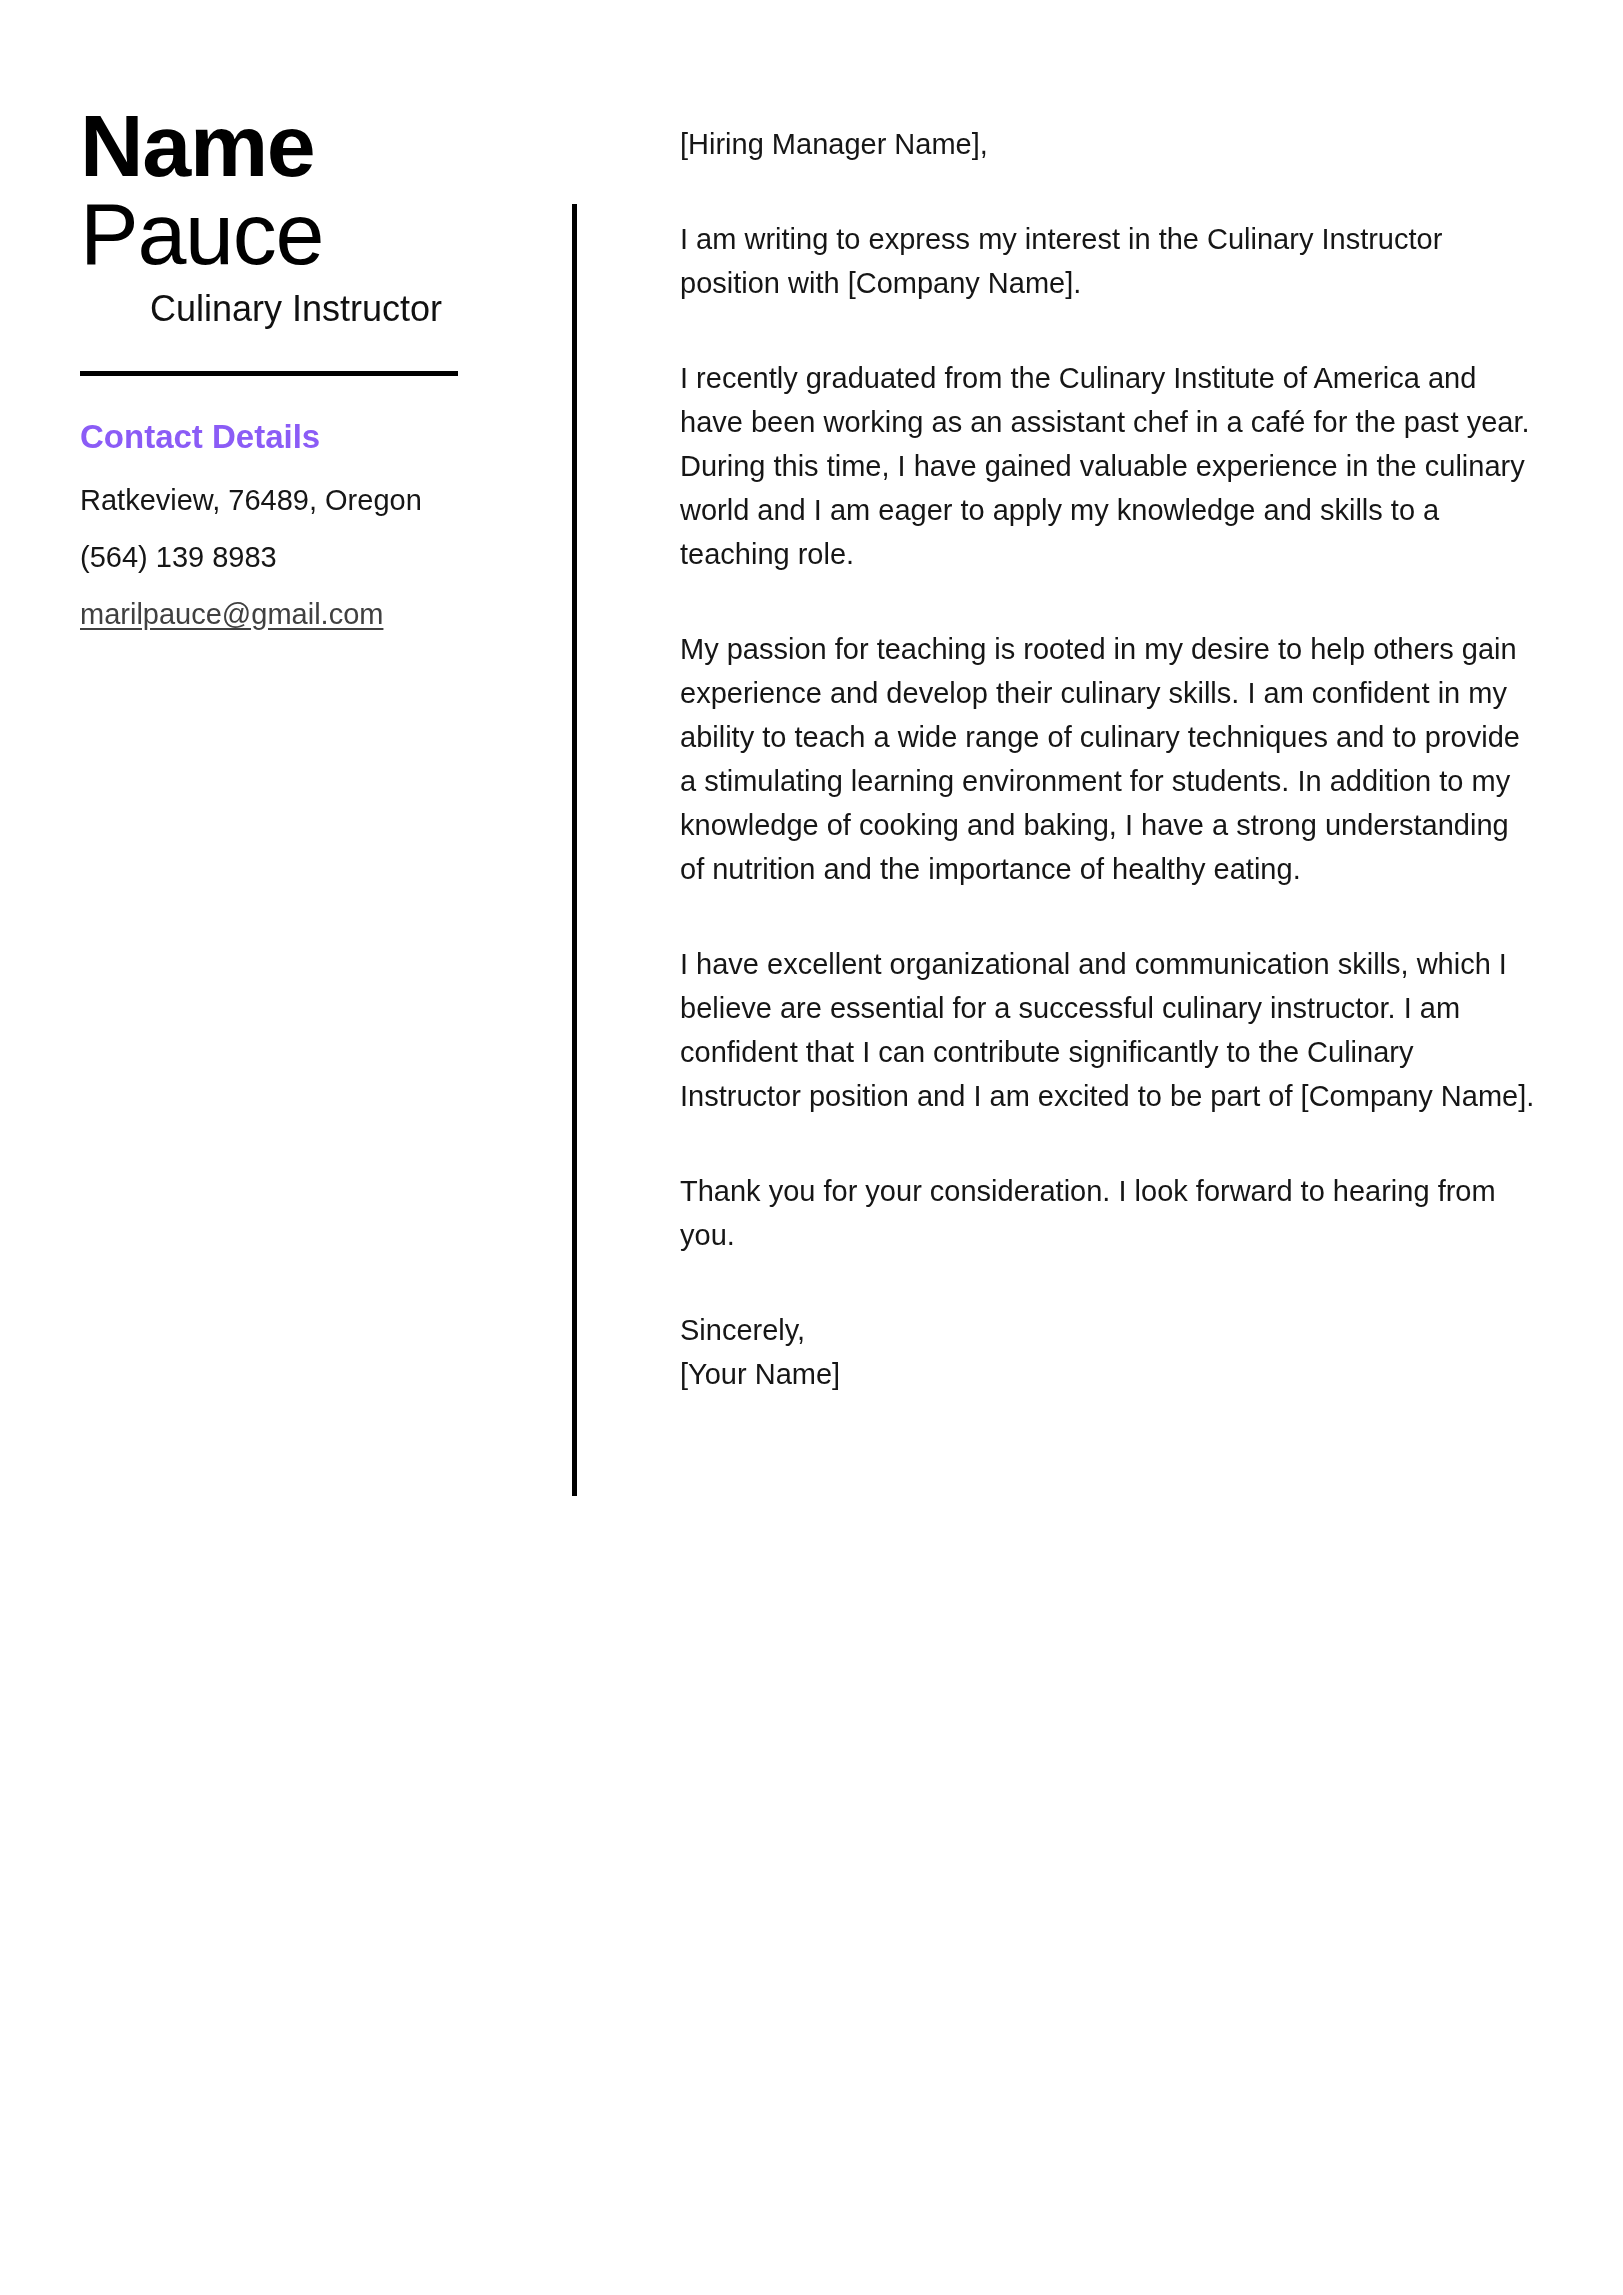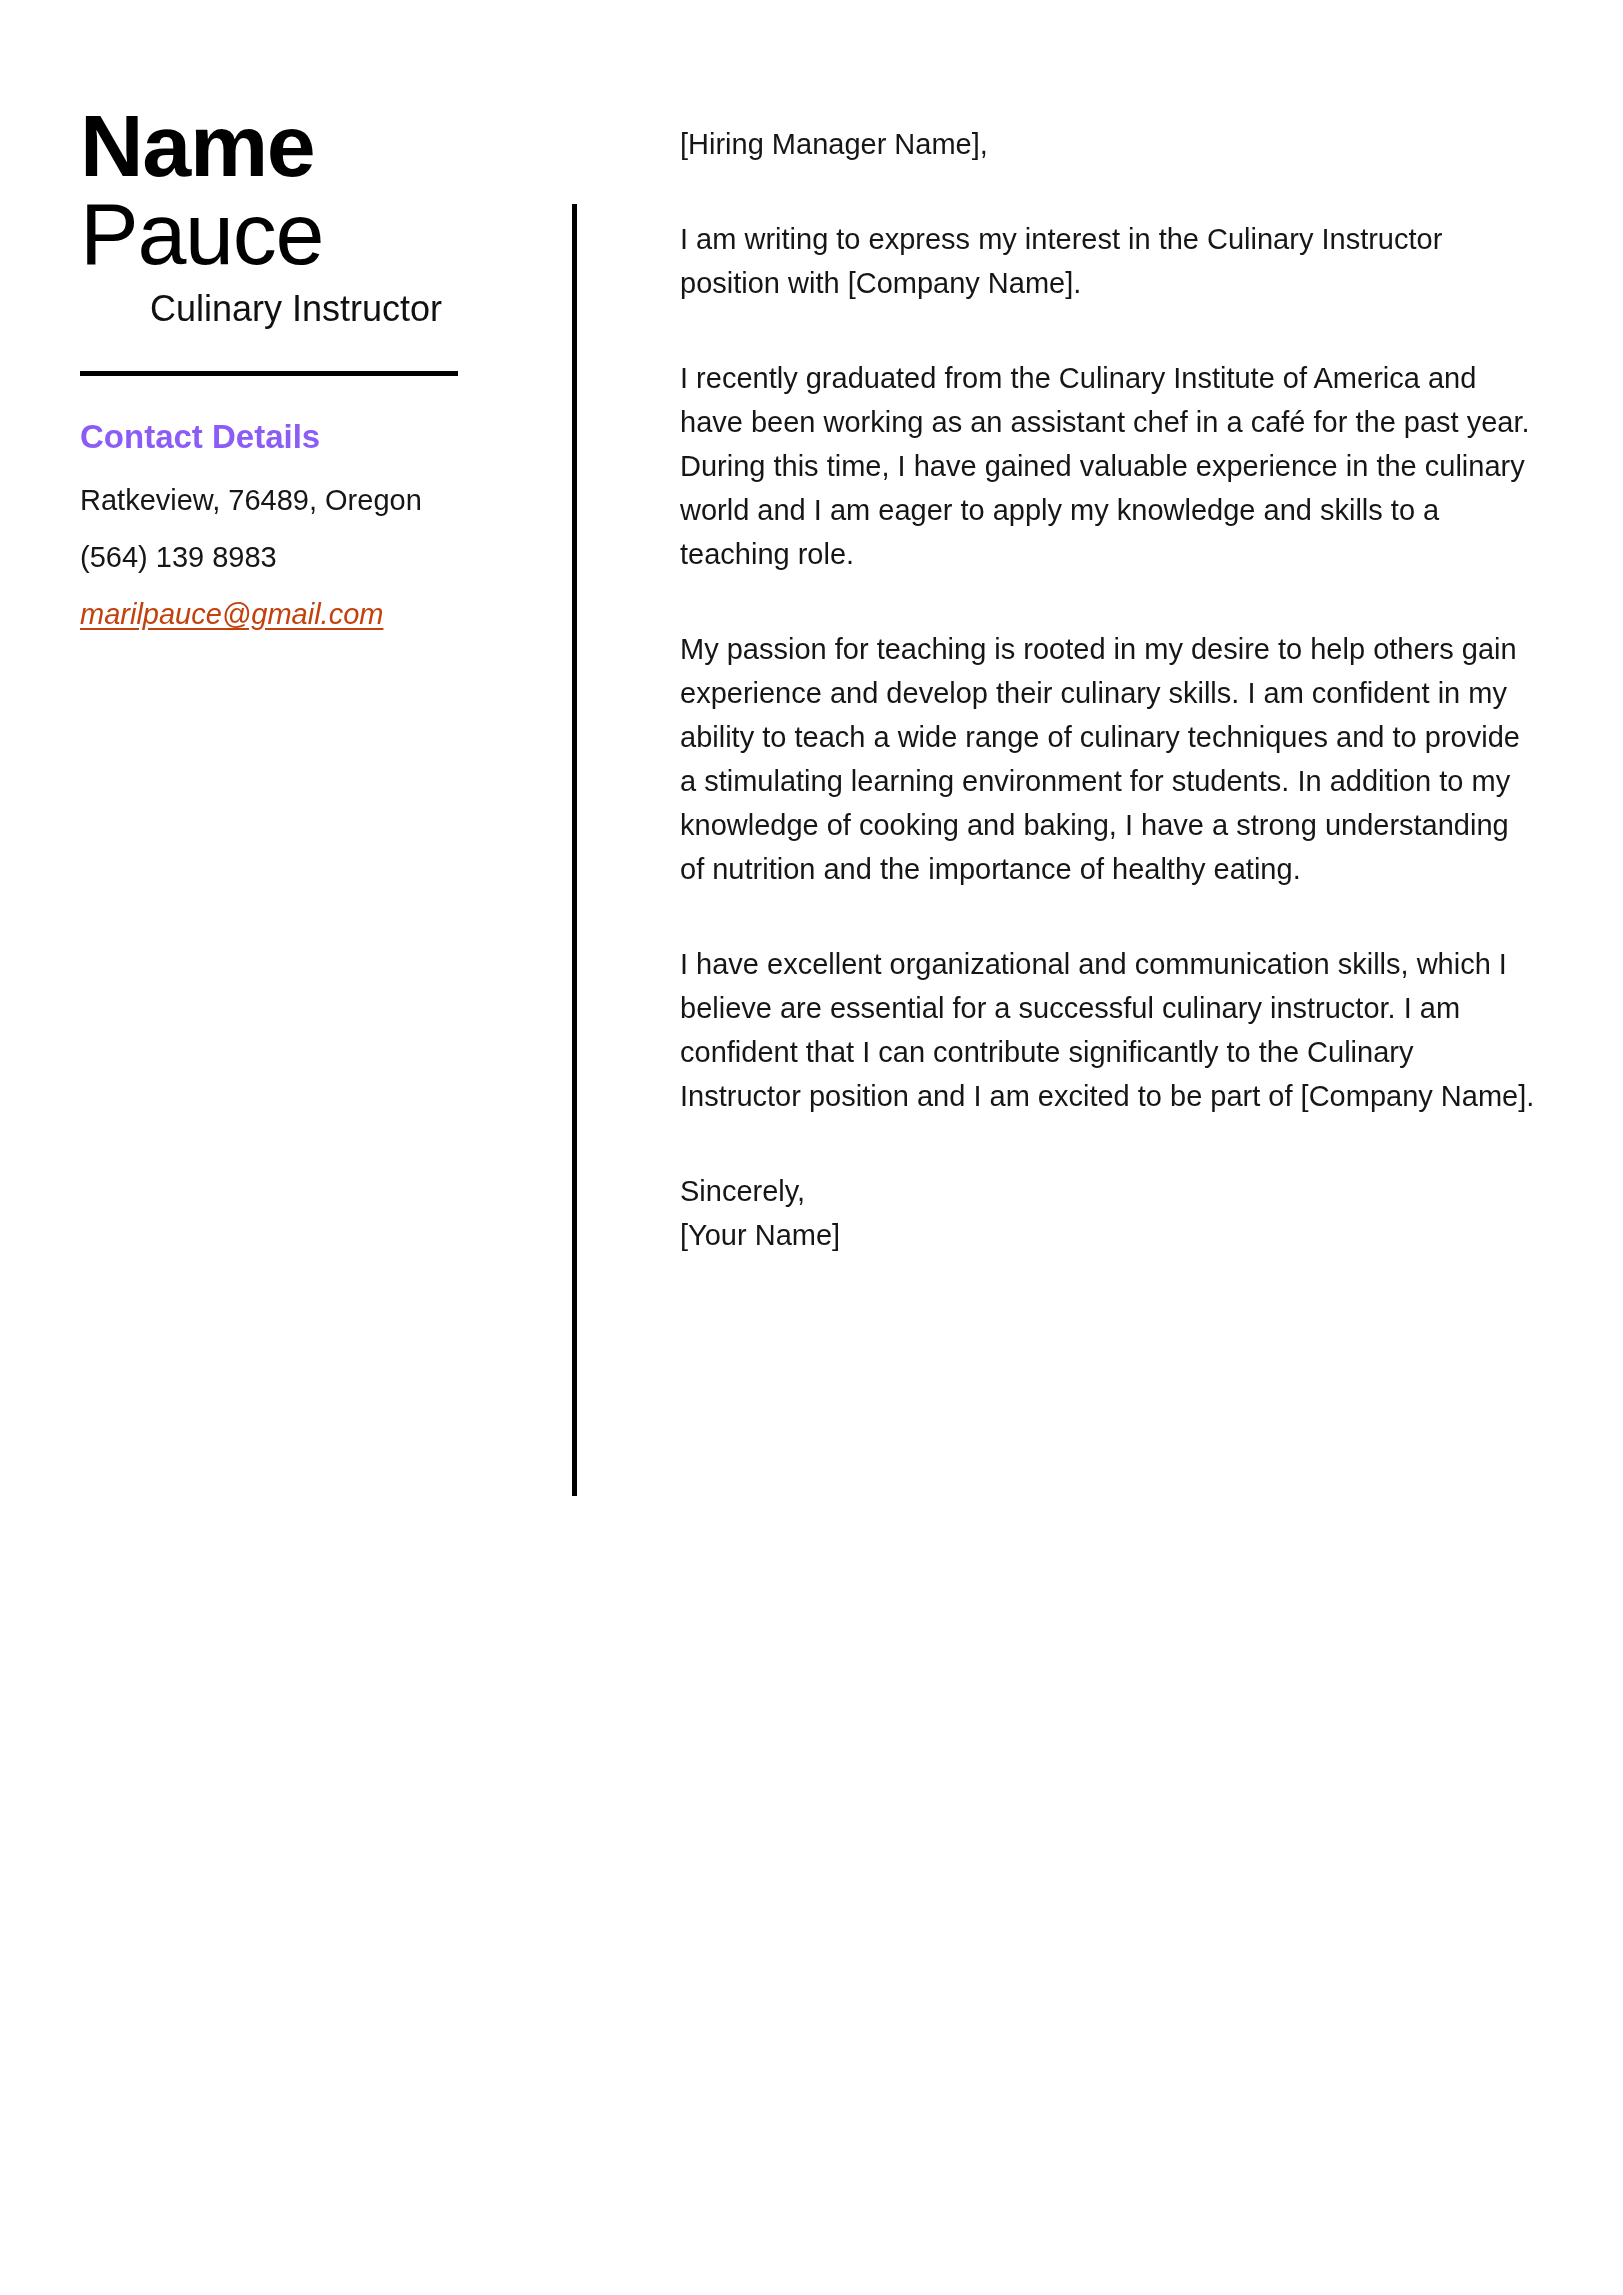--- a/index.html
+++ b/index.html
@@ -49,25 +49,24 @@
   }
   .contact-line {
     margin-top:13px;
     font-size:29px;
     line-height:44px;
     font-weight:400;
     color:#161616;
   }
   .contact-line.first { margin-top:21.6px; }
   .email-link {
-    color:#c2410c;
+    color:#404040;
     text-decoration:underline;
     text-underline-offset:3.9px;
     cursor:pointer;
-    font-style:italic;
   }
 
   
   .divider {
     position:absolute;
     left:572px; top:204px;
     width:4.6px; height:1292px;
     background:#000000;
   }
 
@@ -101,15 +100,16 @@
 </div>
 
 <div class="divider"></div>
 
 <div class="letter">
   <p>[Hiring Manager Name],</p>
   <p>I am writing to express my interest in the Culinary Instructor position with [Company Name].</p>
   <p>I recently graduated from the Culinary Institute of America and have been working as an assistant chef in a café for the past year. During this time, I have gained valuable experience in the culinary world and I am eager to apply my knowledge and skills to a teaching role.</p>
   <p>My passion for teaching is rooted in my desire to help others gain experience and develop their culinary skills. I am confident in my ability to teach a wide range of culinary techniques and to provide a stimulating learning environment for students. In addition to my knowledge of cooking and baking, I have a strong understanding of nutrition and the importance of healthy eating.</p>
   <p>I have excellent organizational and communication skills, which I believe are essential for a successful culinary instructor. I am confident that I can contribute significantly to the Culinary Instructor position and I am excited to be part of [Company Name].</p>
+  <p>Thank you for your consideration. I look forward to hearing from you.</p>
   <p class="closing"><span>Sincerely,</span><br><span>[Your Name]</span></p>
 </div>
 
 
 </body></html>

